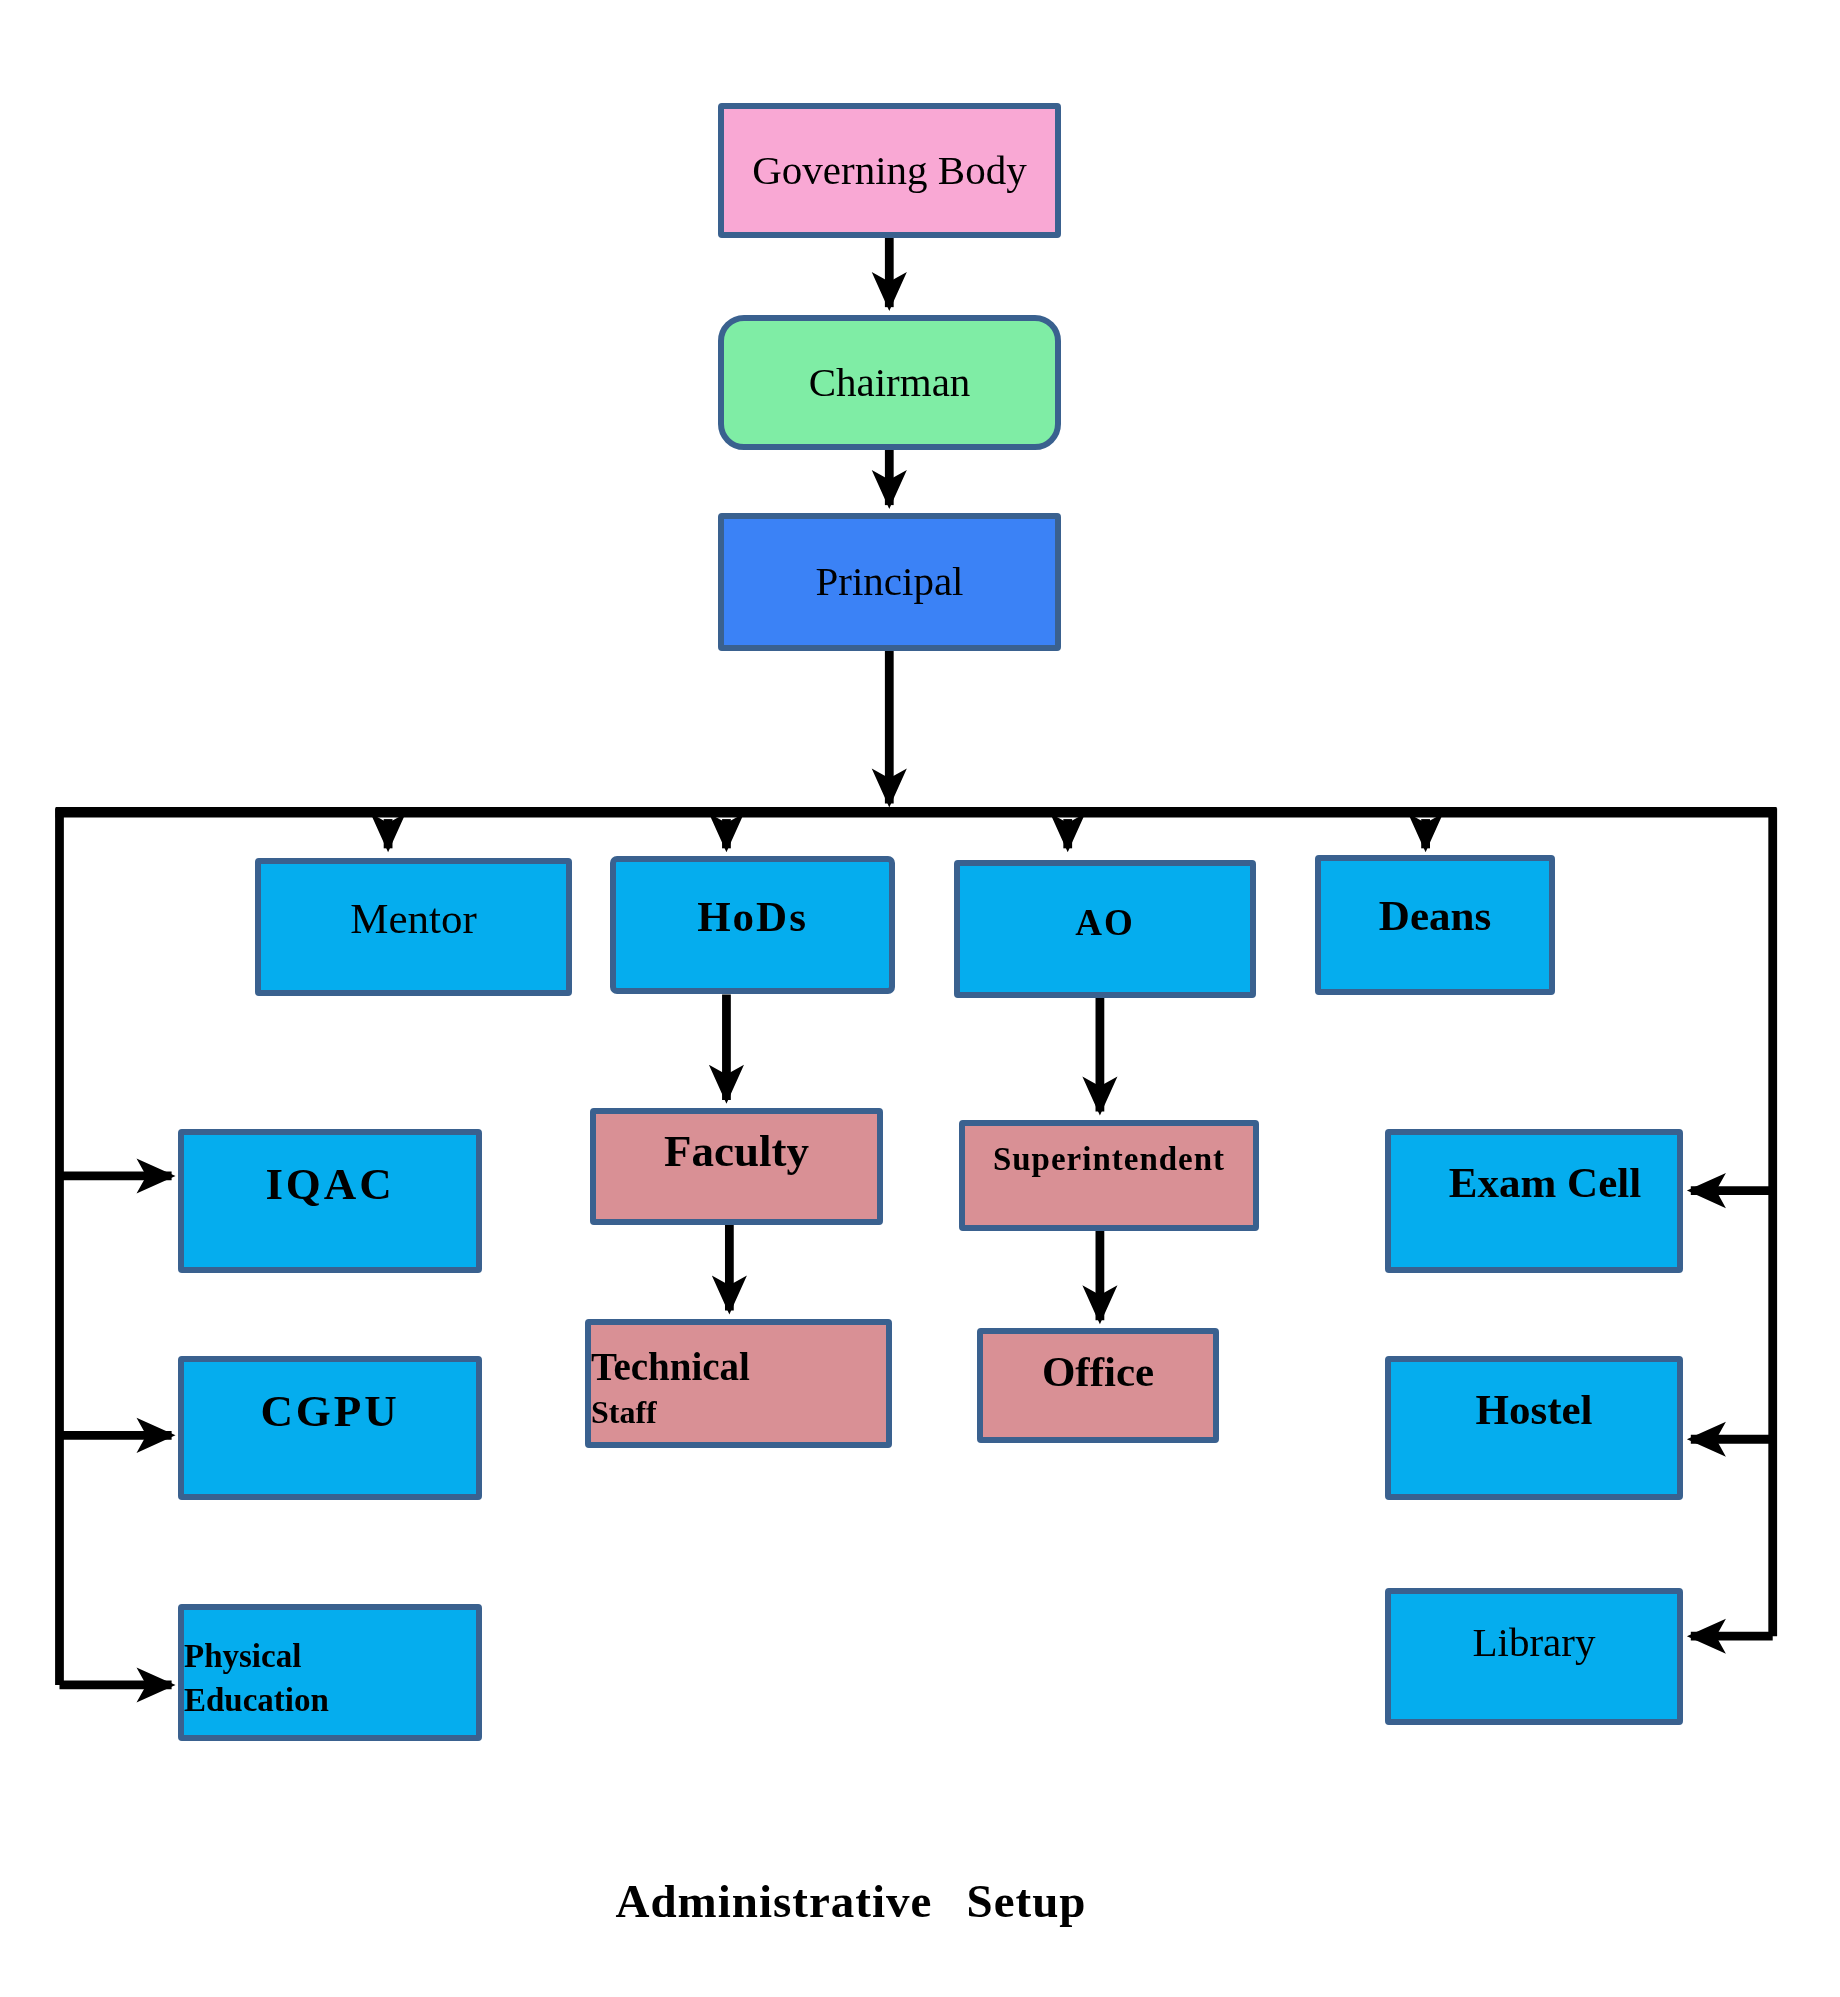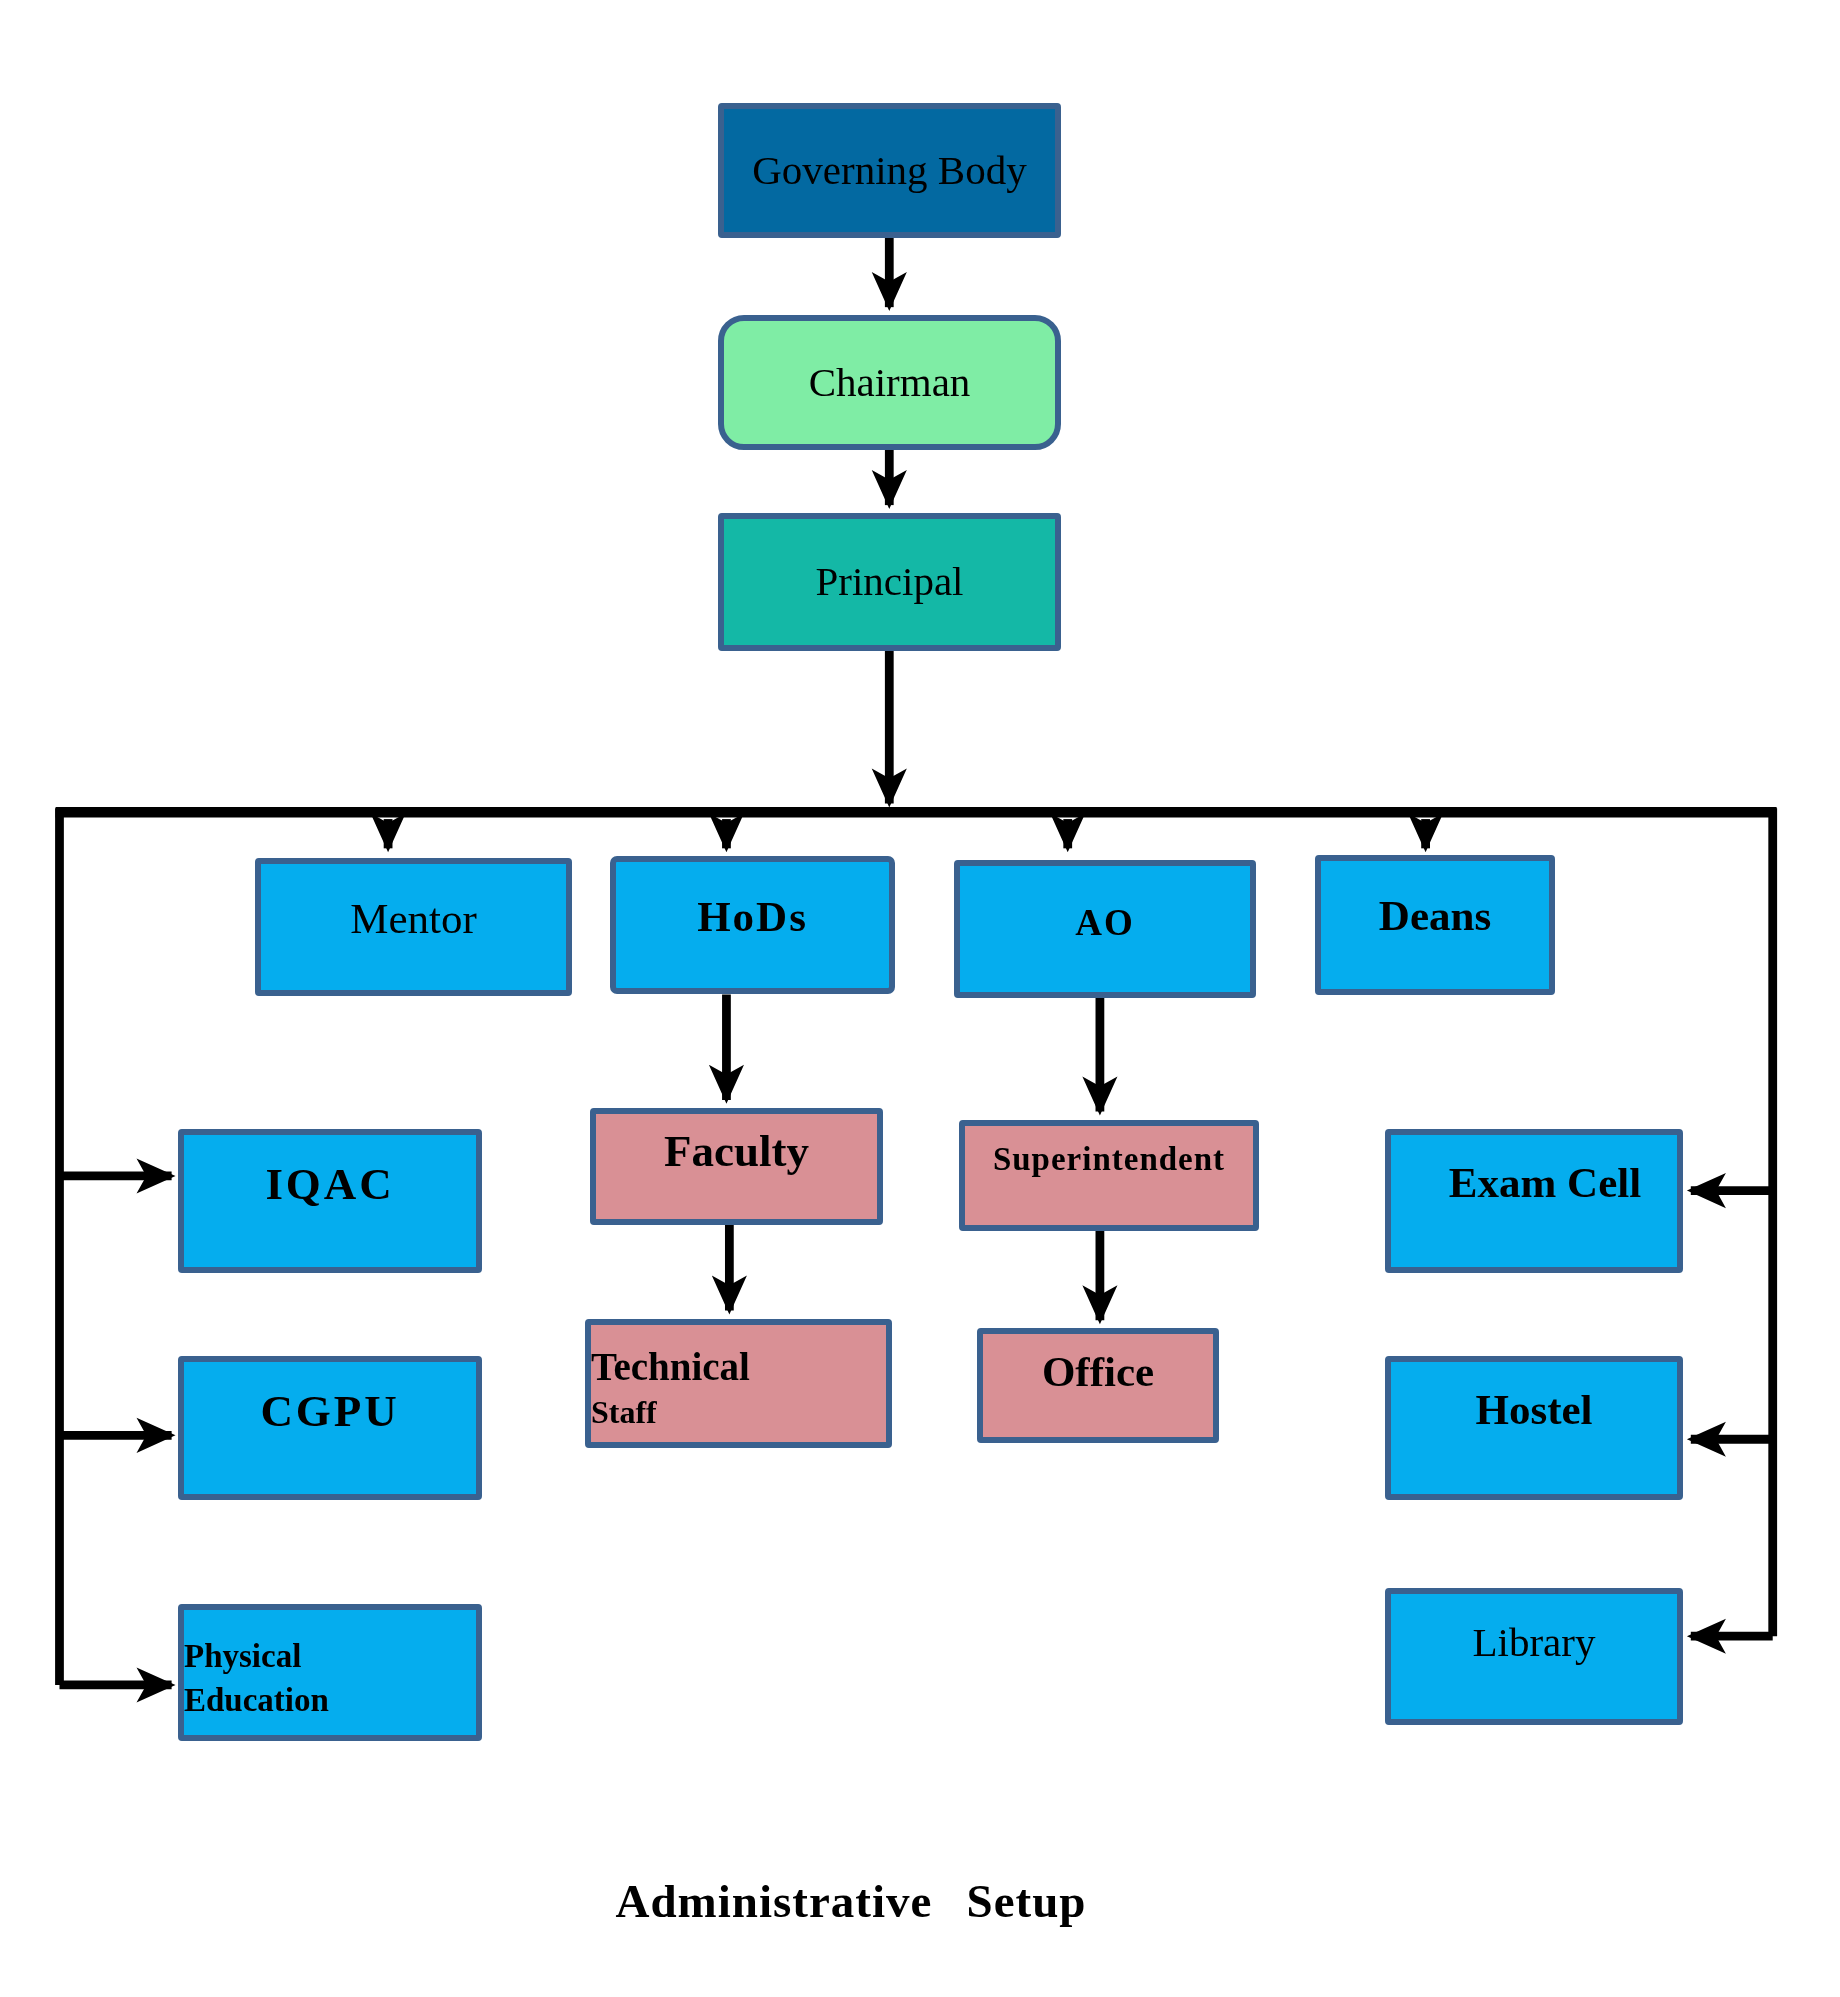--- a/index.html
+++ b/index.html
@@ -79,29 +79,29 @@
       <path d="M1128,1262 V1354" marker-end="url(#ah)"></path>
       <path d="M61,1206 H176" marker-end="url(#ah)"></path>
       <path d="M61,1472 H176" marker-end="url(#ah)"></path>
       <path d="M61,1728 H176" marker-end="url(#ah)"></path>
       <path d="M1818,1221 H1734" marker-end="url(#ah)"></path>
       <path d="M1818,1476 H1734" marker-end="url(#ah)"></path>
       <path d="M1818,1678 H1734" marker-end="url(#ah)"></path>
     </g>
   </svg>
 
-  <div class="node v-center" id="n-governing_body" style="background-color: #0369a1;">
+  <div class="node v-center" id="n-governing_body" style="background-color: #f9a8d4;">
     <span>Governing Body</span>
   </div>
 
   <div class="node v-center" id="n-chairman" style="background-color: rgb(127, 237, 165); border-radius: 26px;">
     <span>Chairman</span>
   </div>
 
-  <div class="node v-center" id="n-principal" style="background-color: #14b8a6;">
+  <div class="node v-center" id="n-principal" style="background-color: #3b82f6;">
     <span>Principal</span>
   </div>
 
   <div class="node" id="n-mentor" style="background-color: rgb(5, 173, 238);">
     <span>Mentor</span>
   </div>
 
   <div class="node" id="n-hods" style="background-color: rgb(5, 173, 238);">
     <span>HoDs</span>
   </div>

